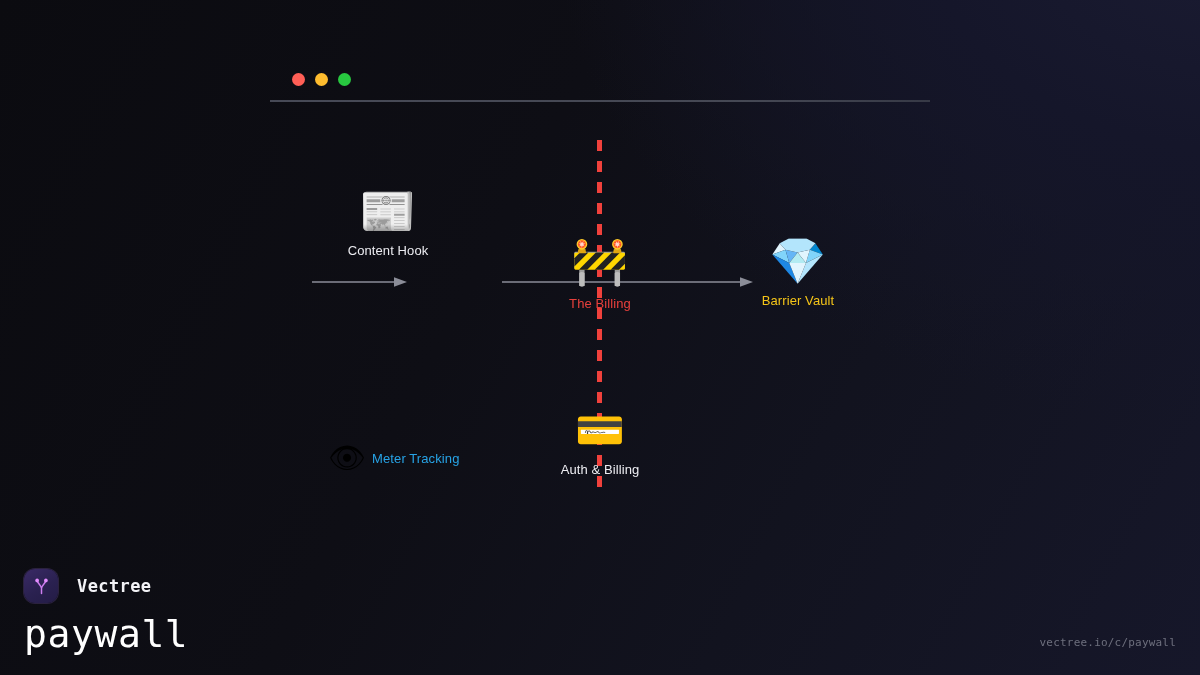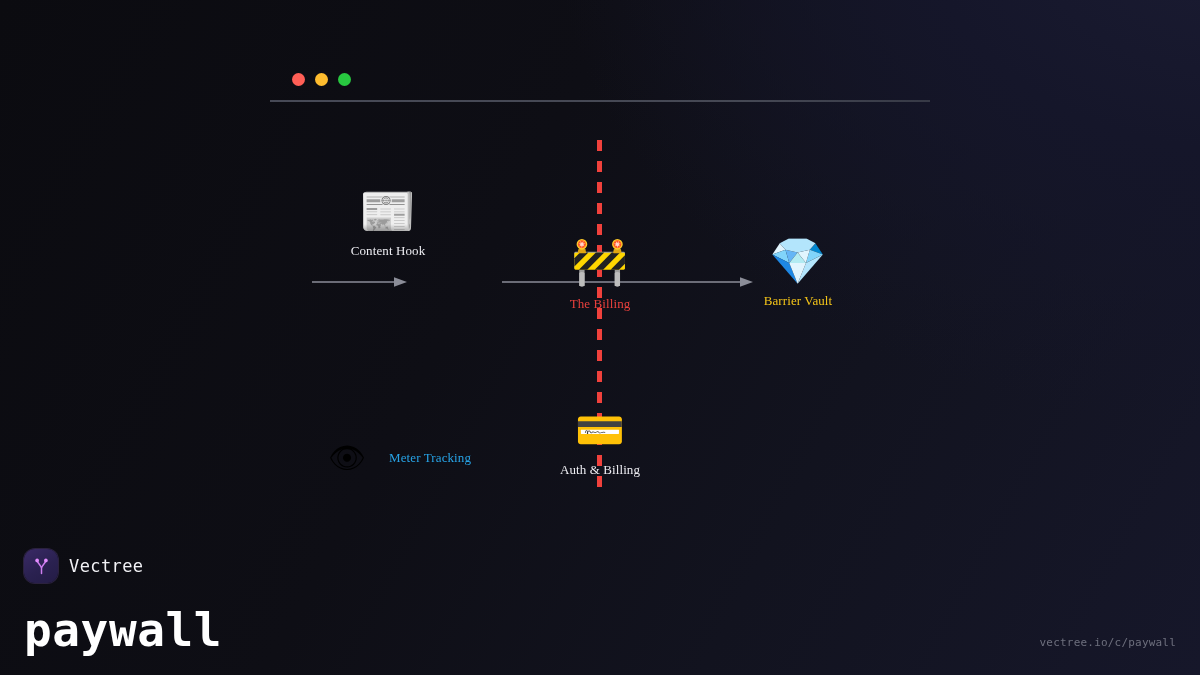--- a/index.html
+++ b/index.html
@@ -84,21 +84,20 @@
     line-height: 1;
     text-align: center;
     display: block;
   }
   .node .label {
     margin-top: 9px;
     font-size: 13px;
     letter-spacing: .1px;
     white-space: nowrap;
     text-align: center;
-    font-family: Liberation Serif, serif;
   }
 
   
   #node-content-hook { left: 323px; top: 188px; width: 130px; }
   #node-content-hook .glyph { font-size: 46px; }
   #node-content-hook .label { color: #ececf1; }
 
   
   #node-barrier { left: 535px; top: 238px; width: 130px; }
   #node-barrier .glyph { font-size: 46px; }
@@ -112,21 +111,21 @@
   
   #node-auth { left: 535px; top: 410px; width: 130px; }
   #node-auth .glyph { font-size: 40px; }
   #node-auth .label { color: #ededf2; margin-top: 12px; }
 
   
   #node-meter {
     left: 328px; top: 443px;
     flex-direction: row;
     align-items: center;
-    gap: 23px;
+    gap: 6px;
     width: auto;
   }
   #node-meter .glyph { font-size: 30px; }
   #node-meter .label { margin-top: 0; color: #27a3e6; font-size: 13px; }
 
   
   .arrow { position: absolute; z-index: 2; }
   #arrow-1 { left: 310px; top: 272px; }
   #arrow-2 { left: 500px; top: 272px; }
 
@@ -147,29 +146,30 @@
     border-radius: 11px;
     background: linear-gradient(150deg, #3a2a66 0%, #2a2150 55%, #241c46 100%);
     display: flex;
     align-items: center;
     justify-content: center;
     box-shadow: 0 0 0 1px rgba(150,110,220,.22);
   }
   .brand-name {
     font-family: "DejaVu Sans Mono", monospace;
     font-size: 17px;
-    font-weight: 400;
+    font-weight: 700;
     color: #f2f2f6;
     letter-spacing: .4px;
+    margin-left: 8px;
   }
   .brand-slug {
-    margin-top: 24px;
+    margin-top: 12px;
     font-family: "DejaVu Sans Mono", monospace;
-    font-size: 46px;
-    font-weight: 700;
+    font-size: 38px;
+    font-weight: 400;
     color: #ffffff;
     letter-spacing: .6px;
     line-height: 1;
   }
   .site-url {
     position: absolute;
     right: 24px;
     bottom: 26px;
     font-family: "DejaVu Sans Mono", monospace;
     font-size: 11px;

